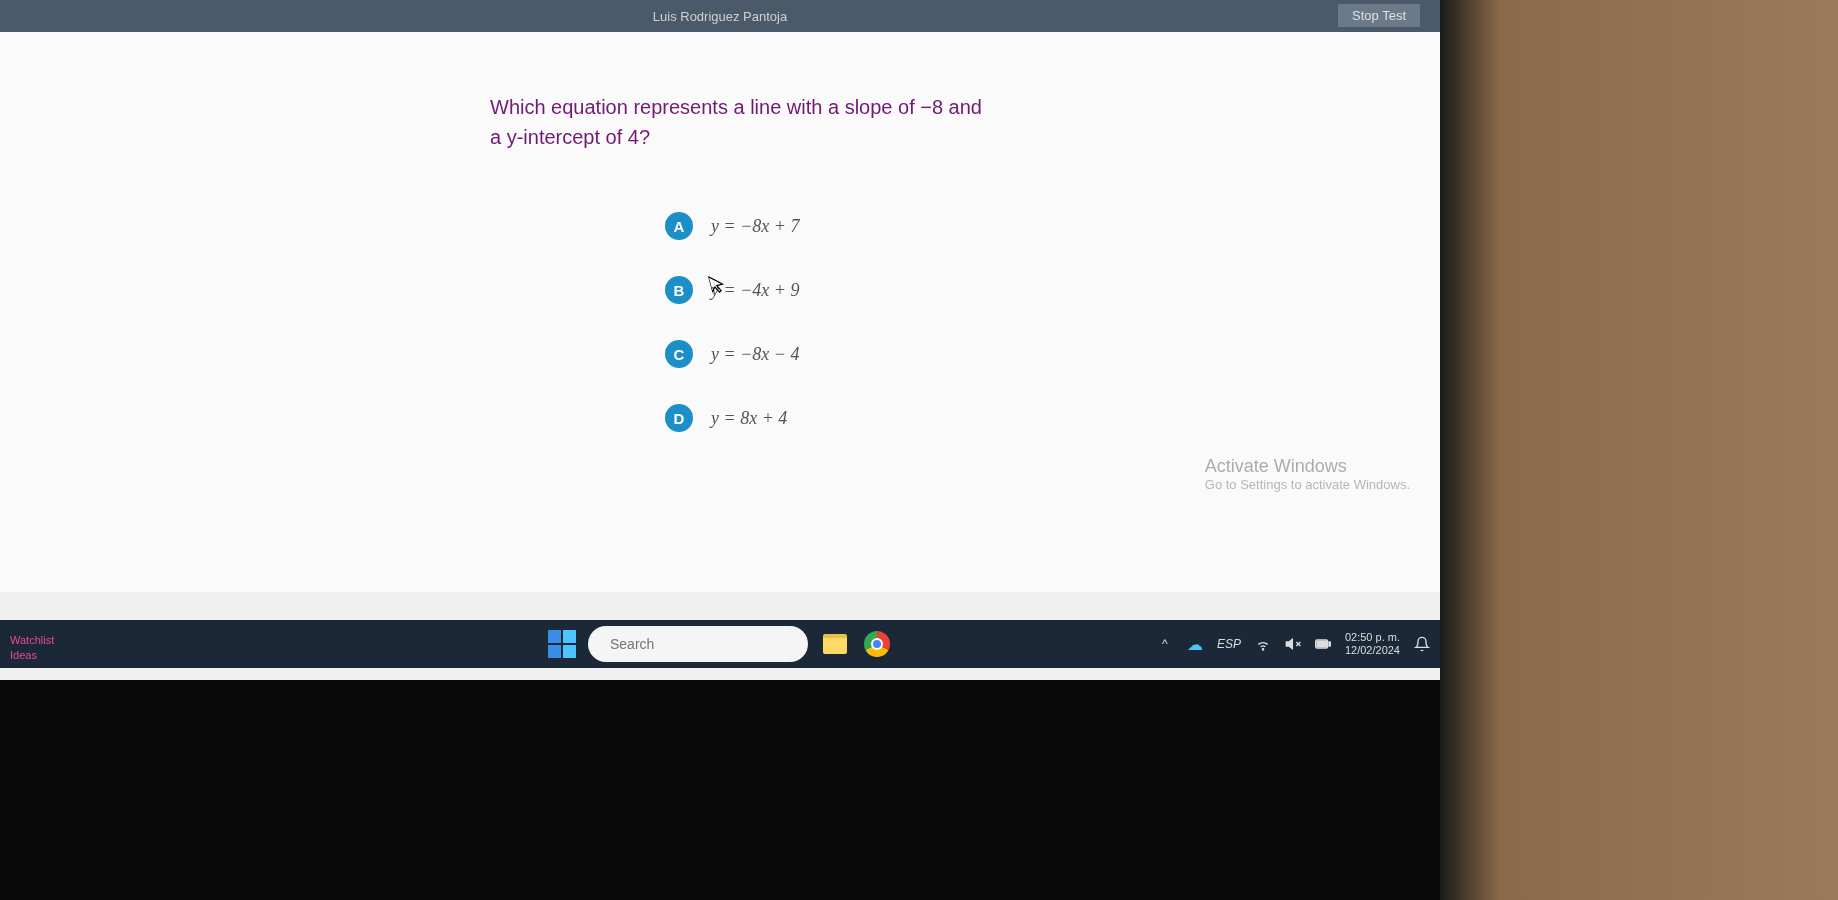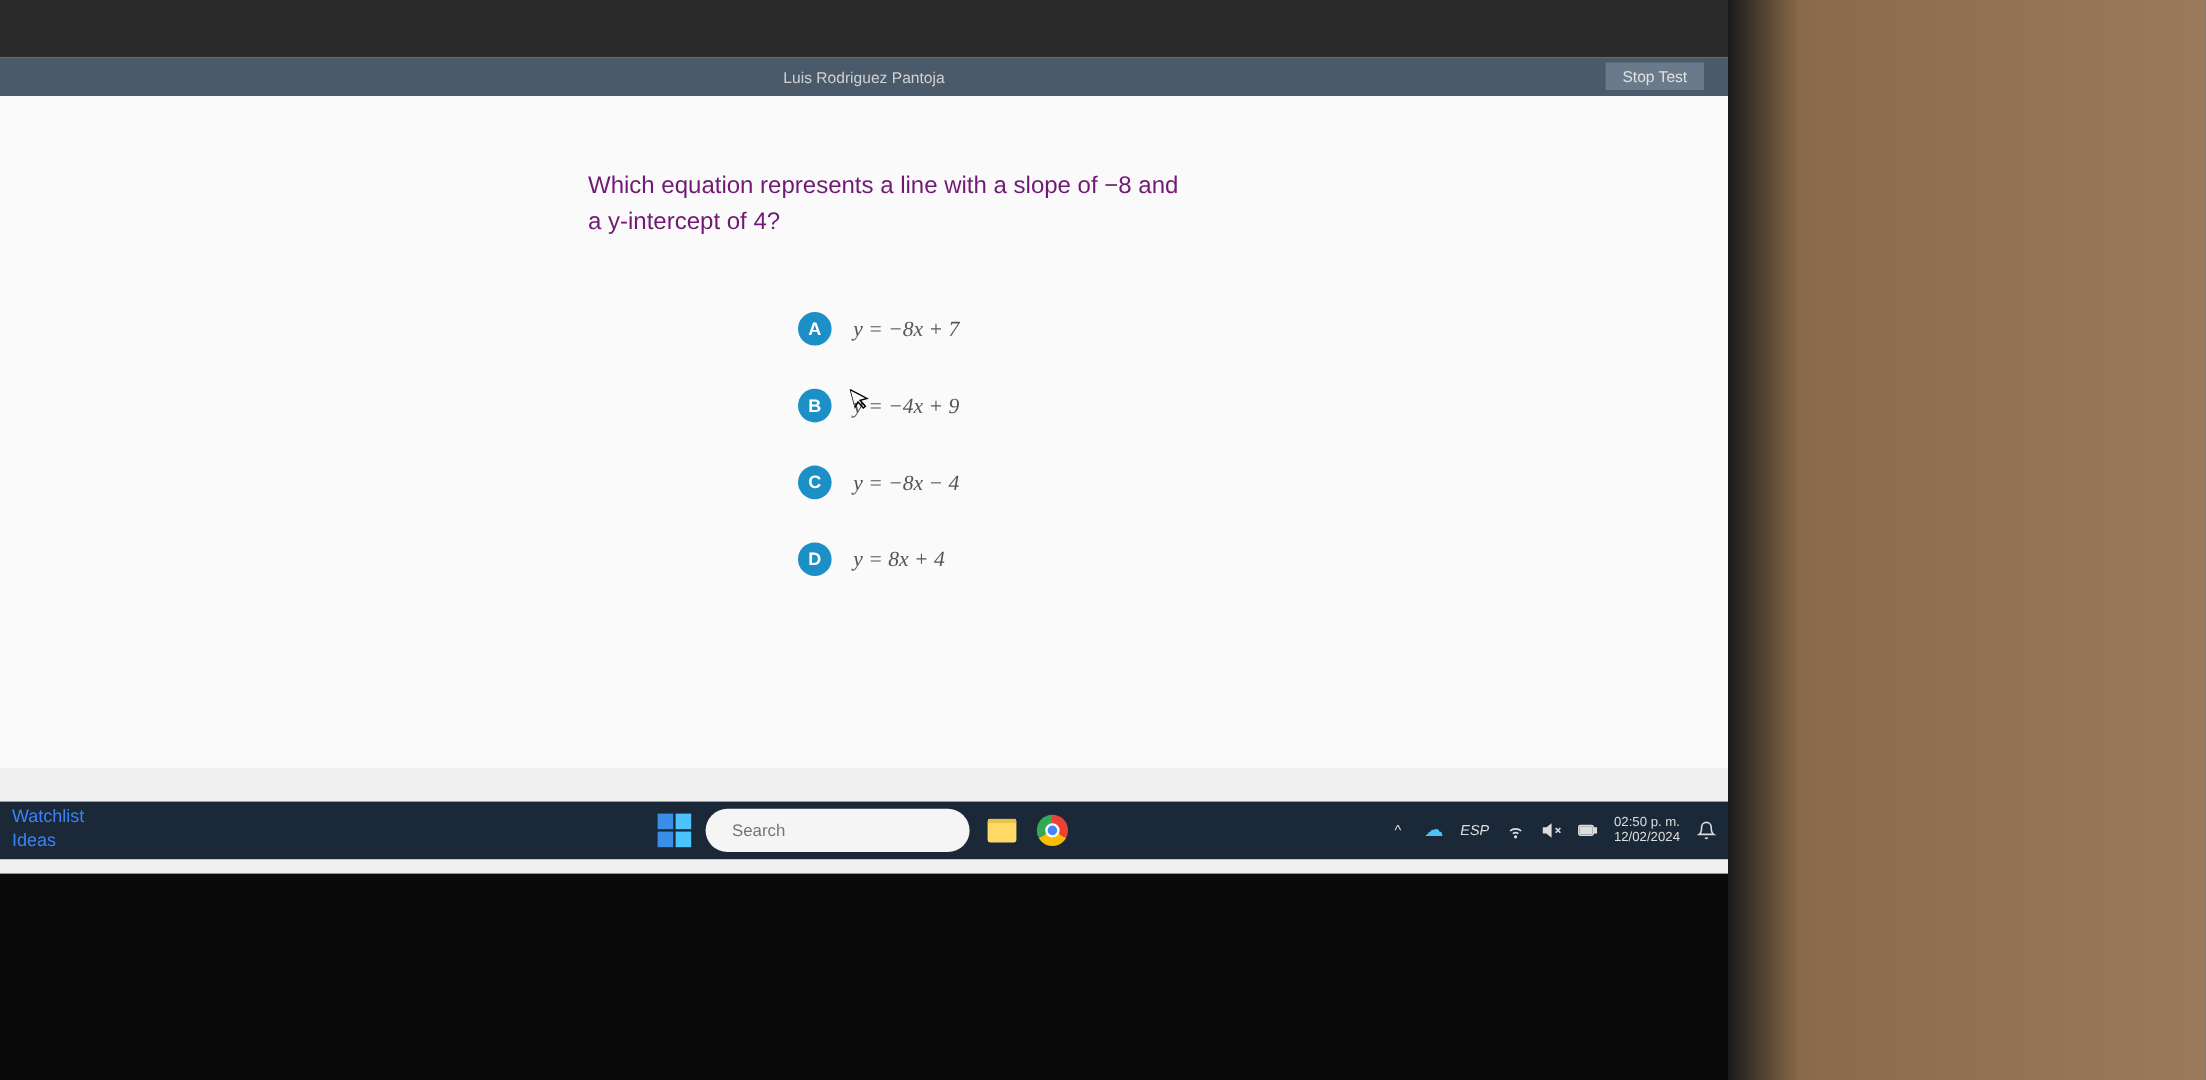--- a/index.html
+++ b/index.html
@@ -15,21 +15,20 @@
       overflow: hidden;
       position: relative;
     }
     .screen-area {
       position: absolute;
       top: 0;
       left: 0;
       width: 1440px;
       height: 680px;
       background: #f0f0f0;
-      margin-top: 48px;
     }
     .app-header {
       position: absolute;
       top: 0;
       left: 0;
       width: 1440px;
       height: 32px;
       background: #4a5a6a;
       color: #fff;
       display: flex;
@@ -141,22 +140,22 @@
       width: 1440px;
       height: 48px;
       background: #1a2838;
       display: flex;
       align-items: center;
     }
     .taskbar-left {
       position: absolute;
       left: 0;
       bottom: 0;
-      color: #3b82f6;
-      font-size: 15px;
+      color: #ec4899;
+      font-size: 11px;
       padding: 6px 10px;
     }
     .taskbar-left-item {
       display: block;
       line-height: 1.3;
     }
     .taskbar-center {
       position: absolute;
       left: 50%;
       transform: translateX(-50%);
@@ -333,20 +332,24 @@
         </div>
       </div>
     </div>
 
     <div class="cursor-icon">
       <svg width="16" height="20" viewBox="0 0 16 20">
         <path d="M0 0 L0 16 L4 12 L7 18 L9 17 L6 11 L12 11 Z" fill="none" stroke="#000" stroke-width="1.2"></path>
       </svg>
     </div>
 
+    <div class="activate-windows">
+      <div class="activate-title">Activate Windows</div>
+      <div class="activate-subtitle">Go to Settings to activate Windows.</div>
+    </div>
   </div>
 
   <div class="taskbar">
     <div class="taskbar-left">
       <span class="taskbar-left-item">Watchlist</span>
       <span class="taskbar-left-item">Ideas</span>
     </div>
 
     <div class="taskbar-center">
       <div class="start-button">

